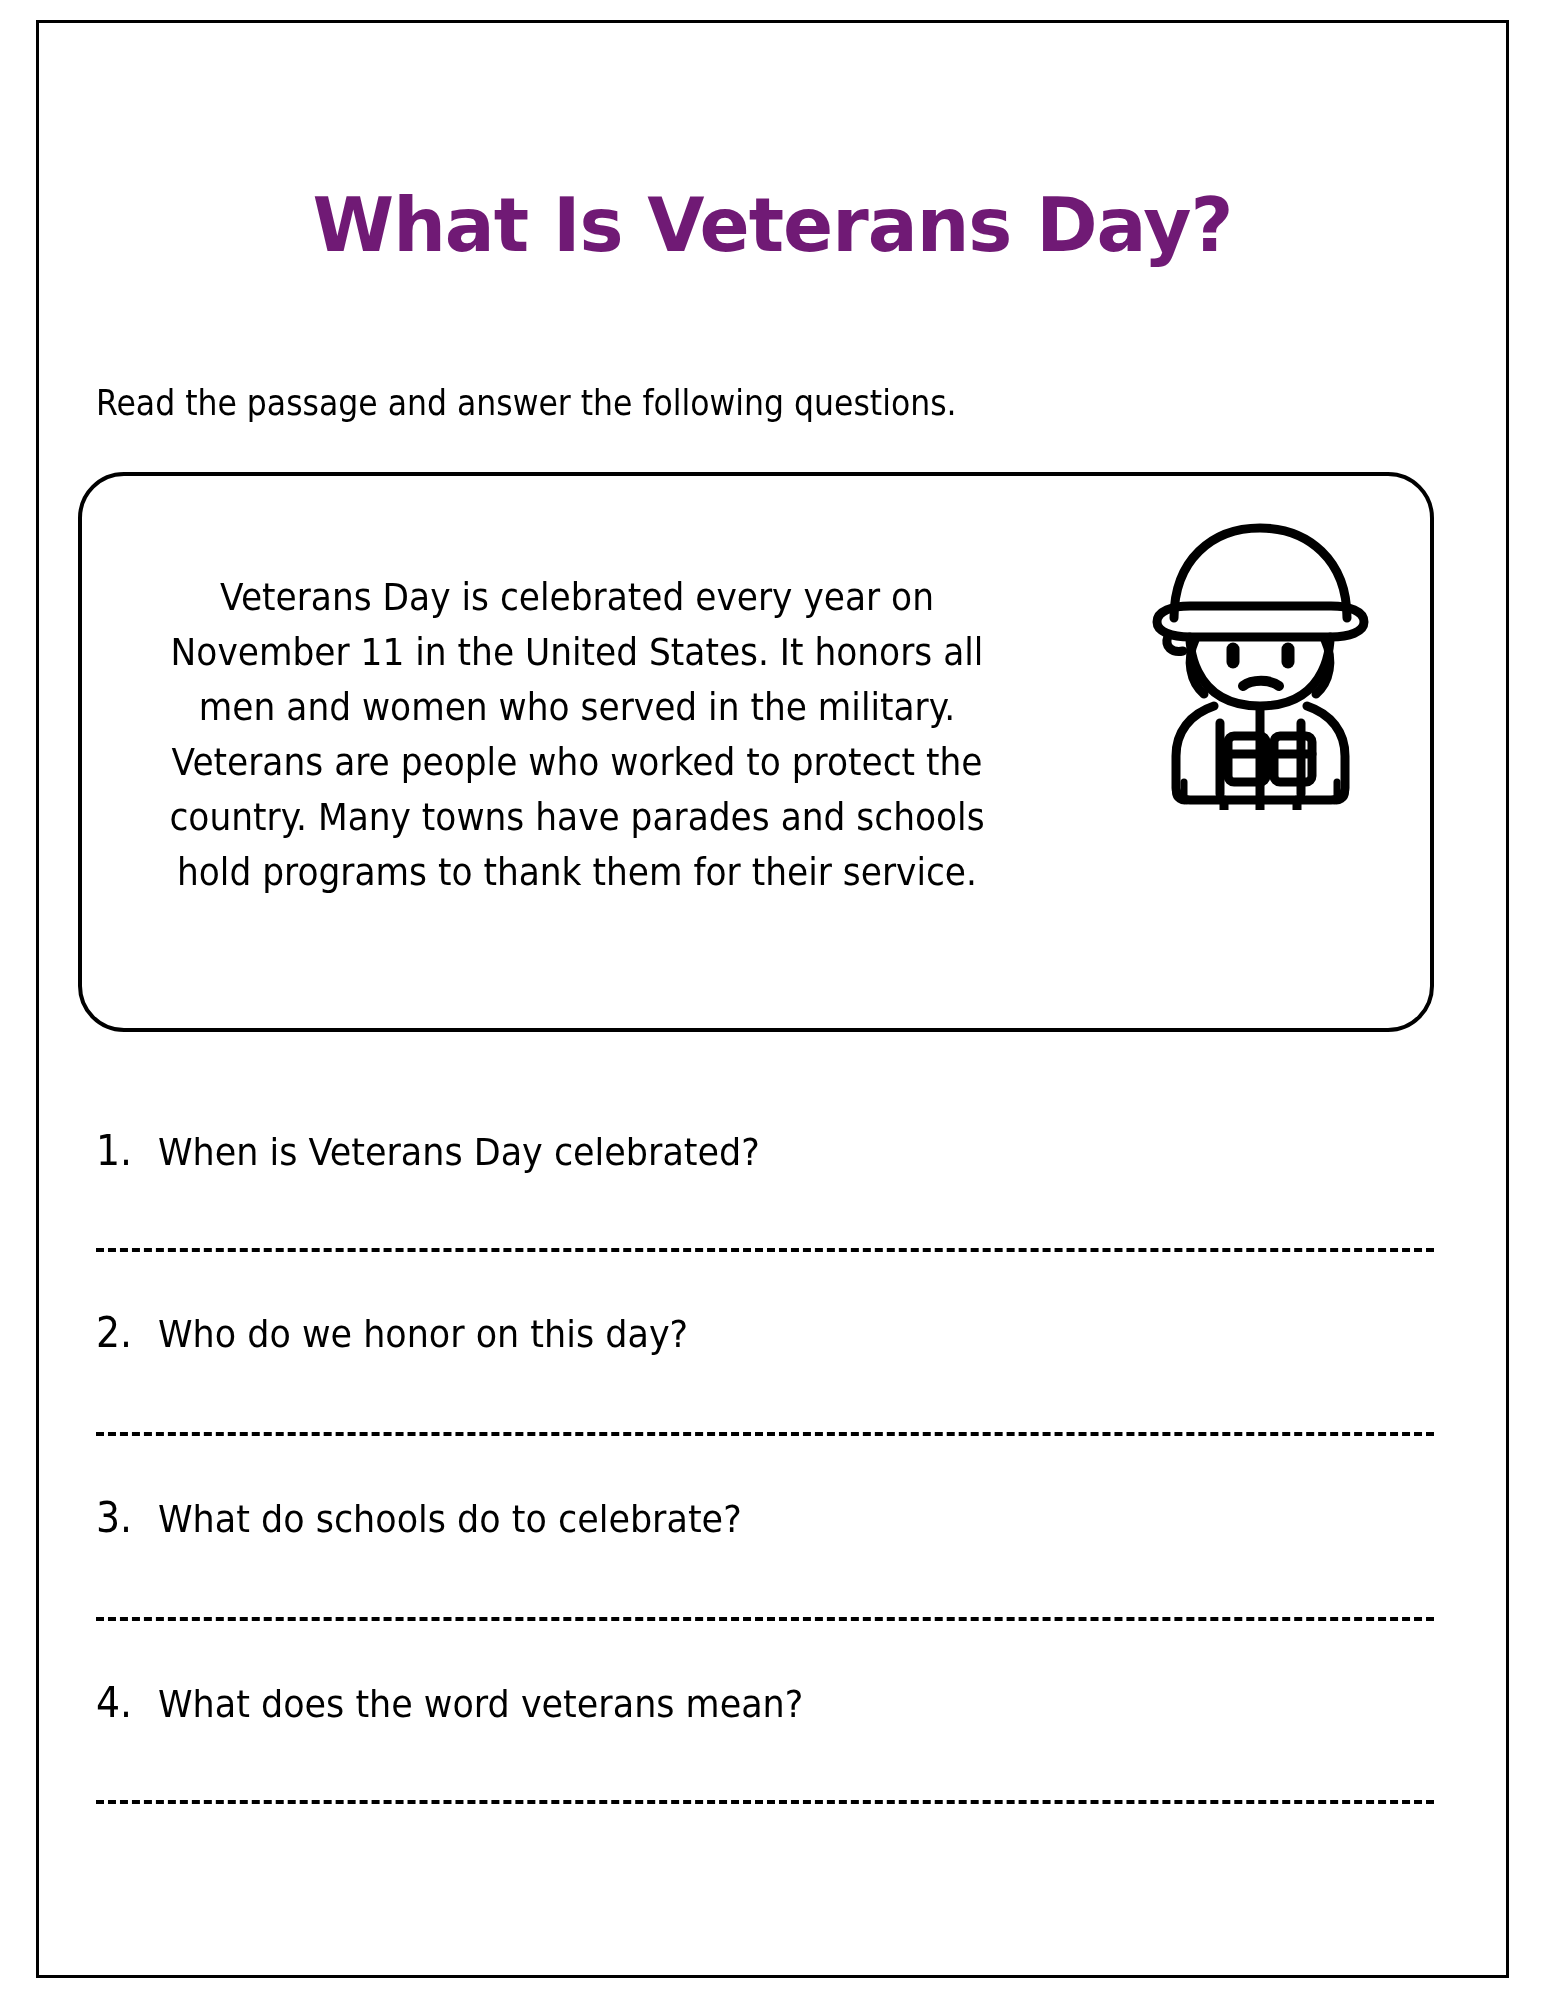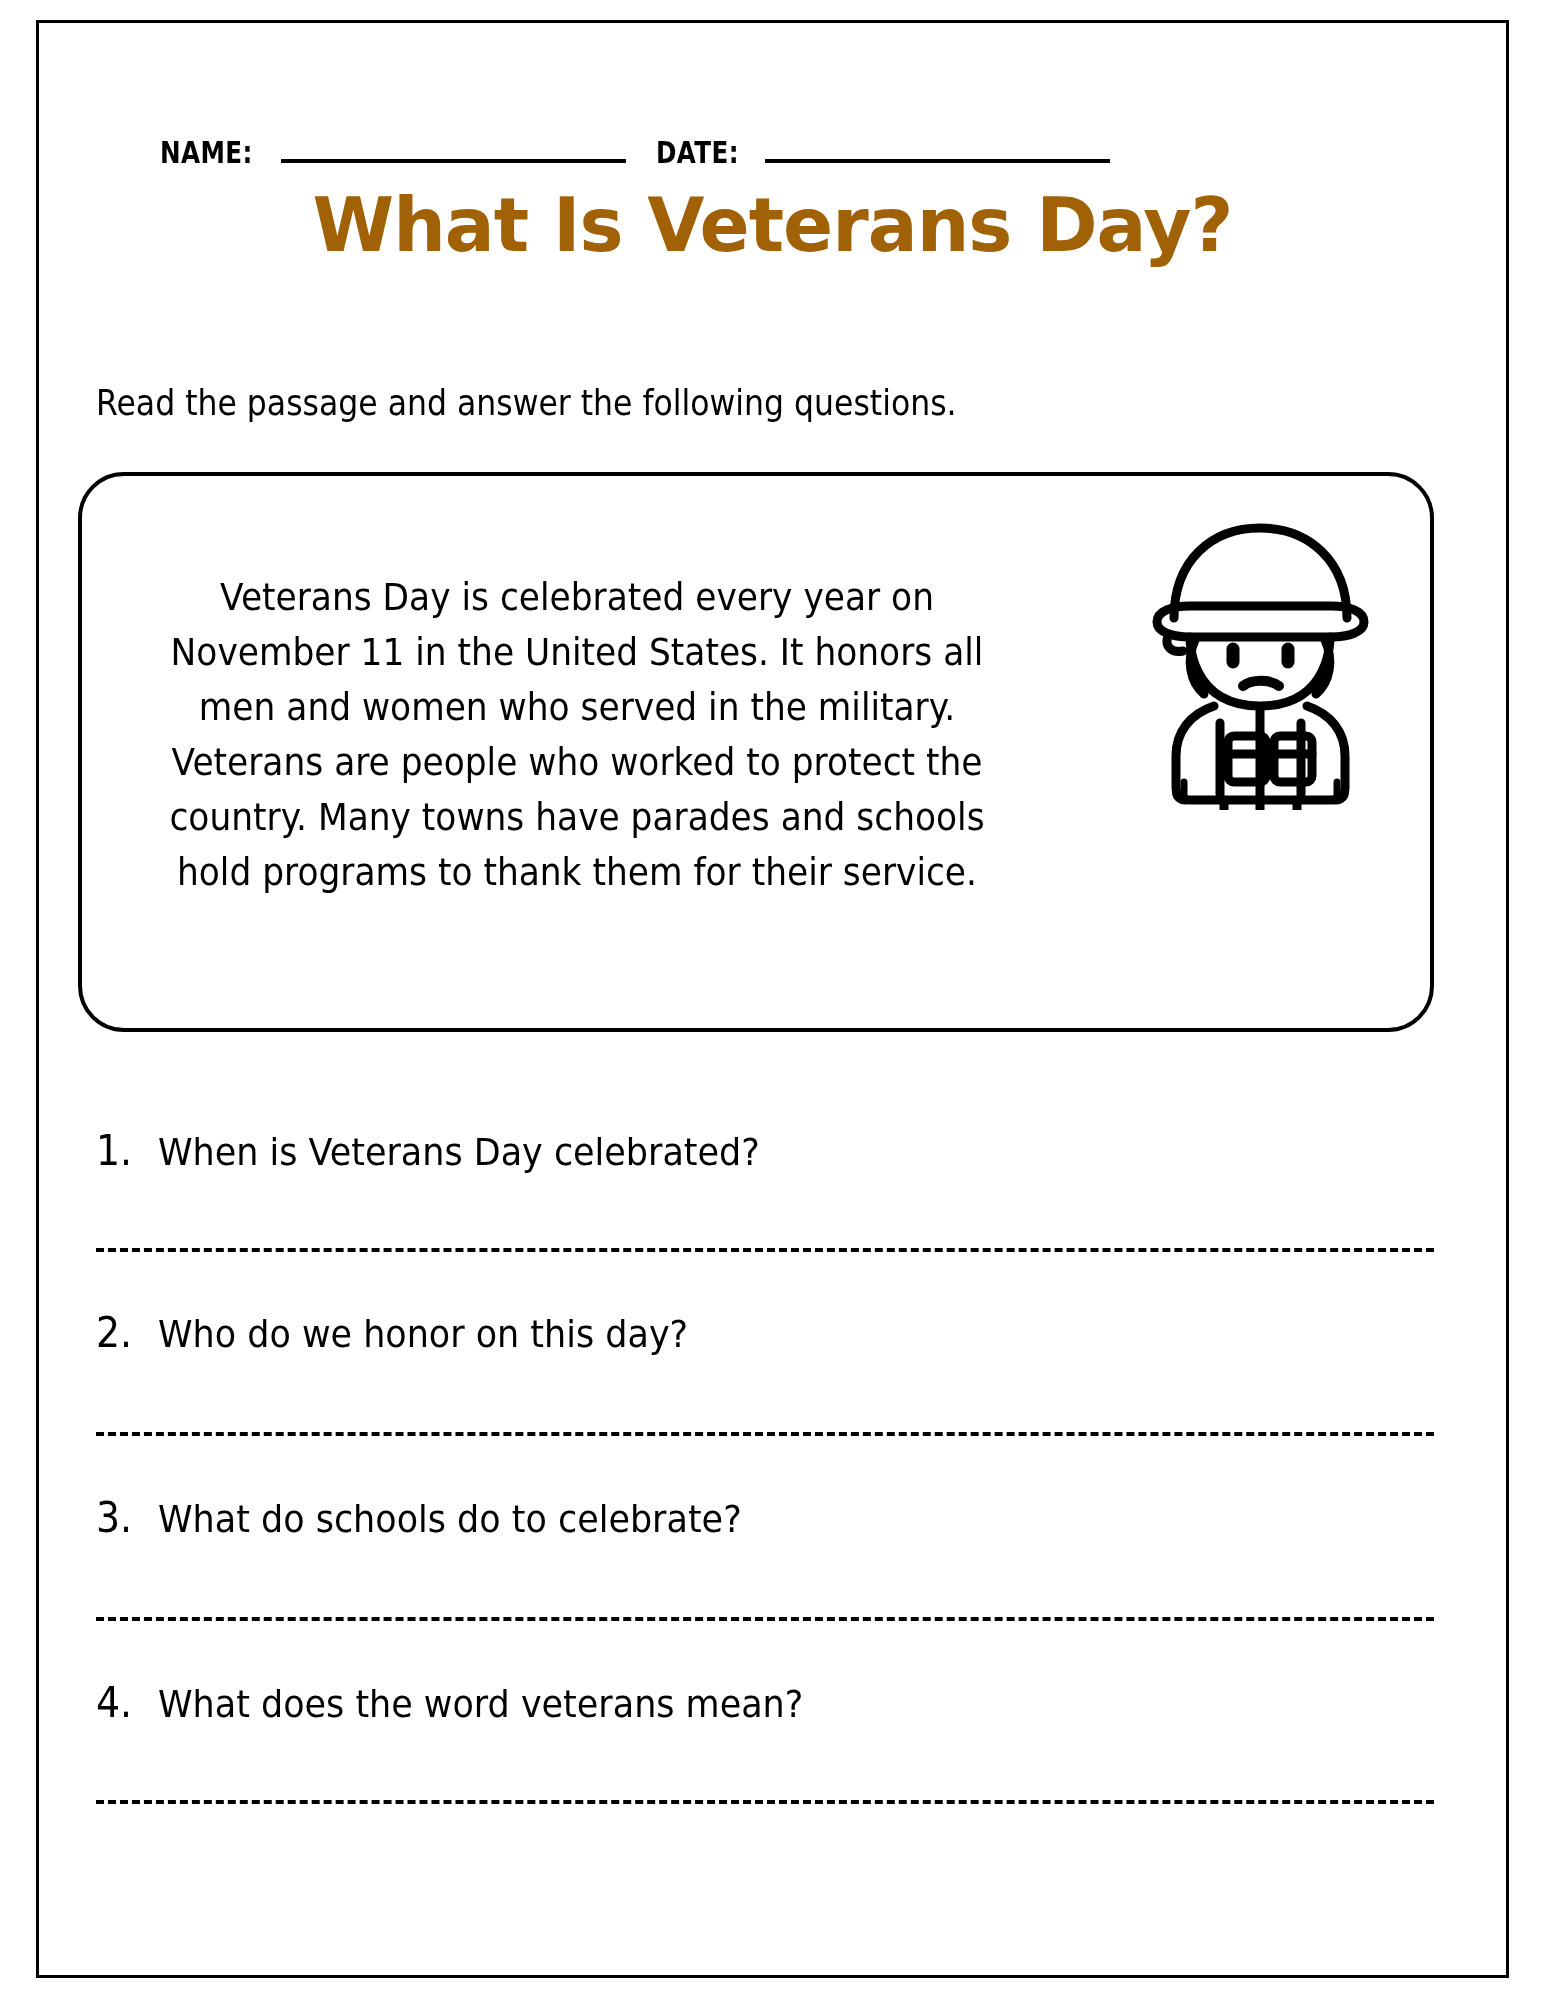--- a/index.html
+++ b/index.html
@@ -61,21 +61,21 @@
   .title {
     position: absolute;
     left: 0;
     top: 188px;
     width: 1545px;
     text-align: center;
     font-family: "DejaVu Sans", sans-serif;
     font-weight: 700;
     font-size: 74px;
     letter-spacing: -1px;
-    color: #a16207;
+    color: #701a75;
     line-height: 1;
     white-space: nowrap;
   }
 
   
   .instruction {
     position: absolute;
     left: 96px;
     top: 386px;
     font-family: "DejaVu Sans", sans-serif;
@@ -156,27 +156,20 @@
     border-top: 4px dashed #000000;
   }
 </style>
 </head>
 <body>
 
 <div class="page">
 
   <div class="page-frame"></div>
 
-  <div class="header-row">
-    <span class="field-label">NAME:</span>
-    <span class="field-rule rule-name"></span>
-    <span class="gap-mid"></span>
-    <span class="field-label">DATE:</span>
-    <span class="field-rule rule-date"></span>
-  </div>
 
   <div class="title">What Is Veterans Day?</div>
 
   <div class="instruction">Read the passage and answer the following questions.</div>
 
   <div class="passage-box"></div>
   <div class="passage-text">Veterans Day is celebrated every year on November 11 in the United States. It honors all men and women who served in the military. Veterans are people who worked to protect the country. Many towns have parades and schools hold programs to thank them for their service.</div>
 
   <div class="soldier">
     <svg viewBox="0 0 265 300" xmlns="http://www.w3.org/2000/svg" fill="none" stroke="#000000" stroke-width="9" stroke-linecap="round" stroke-linejoin="round">

